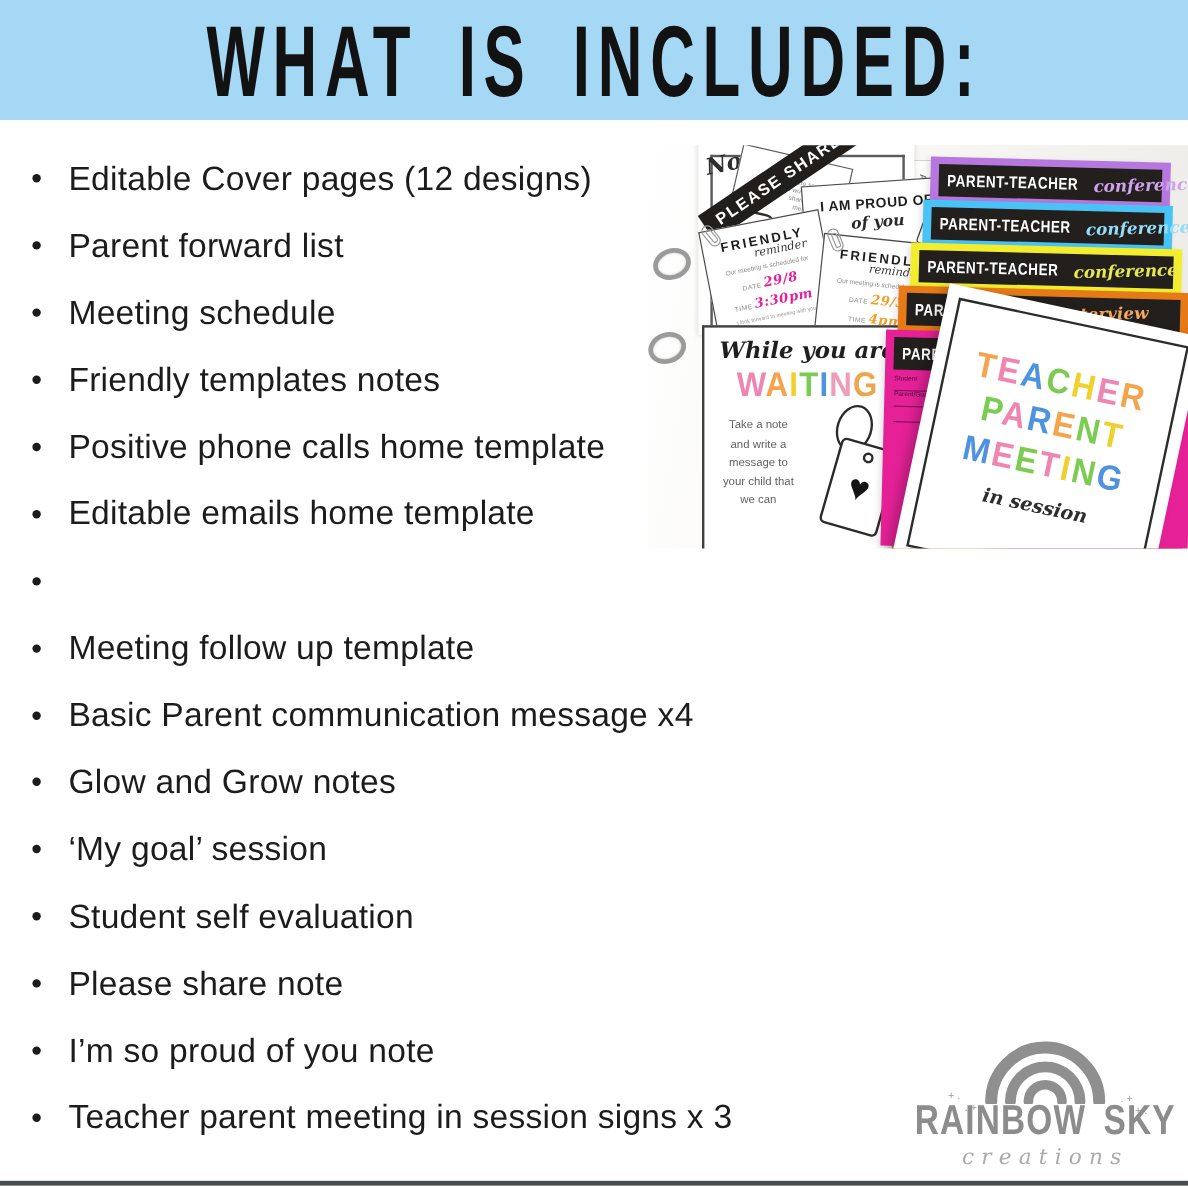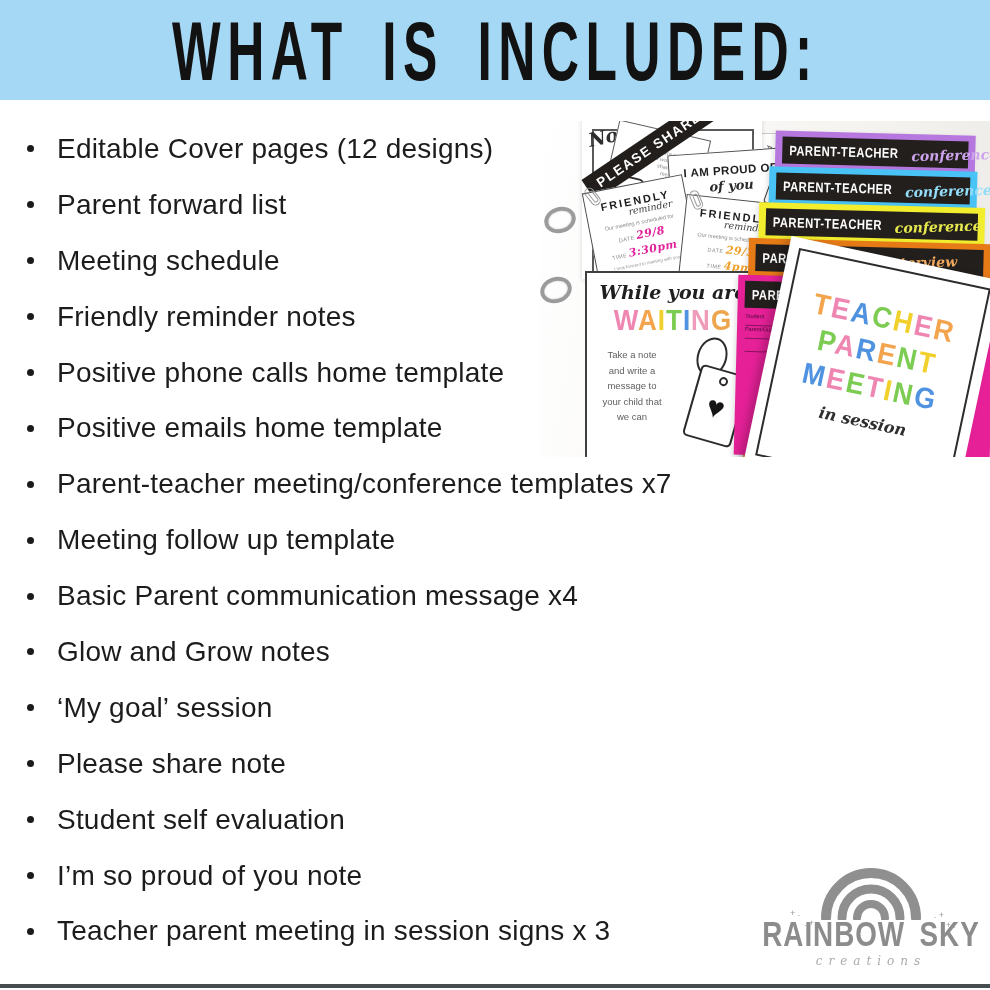--- a/index.html
+++ b/index.html
@@ -131,21 +131,21 @@
   .cover-script { margin-top:8px; font-family:"DejaVu Serif",serif; font-style:italic;
                   font-weight:700; font-size:16px; color:#2e2e2e; text-align:center; }
 
   
   .logo { position:absolute; left:752px; top:860px; width:238px; height:122px;
           text-align:center; z-index:2; }
   .logo-arcs { display:block; margin:0 auto; }
   .sparkle { position:absolute; color:#9a9a9a; font-size:9px; }
   .logo-name { font-weight:700; font-size:29px; color:#8c8c8c; letter-spacing:1px;
                word-spacing:6px; transform:scale(.96,1.2); margin-top:-2px; white-space:nowrap; }
-  .logo-sub { font-family:"DejaVu Serif",serif; font-style:italic; font-size:12px;
+  .logo-sub { font-family:"DejaVu Serif",serif; font-style:italic; font-size:18px;
               color:#ababab; letter-spacing:6px; margin-top:3px; }
 
   .bottom-rule { position:absolute; left:0; top:984px; width:990px; height:3.5px;
                  background:#474c4f; }
 </style>
 </head>
 <body>
 
 <div class="page">
 
@@ -162,57 +162,56 @@
       <li>
         <span class="dot"></span>
         <span class="li-text">Parent forward list</span>
       </li>
       <li>
         <span class="dot"></span>
         <span class="li-text">Meeting schedule</span>
       </li>
       <li>
         <span class="dot"></span>
-        <span class="li-text">Friendly reminder notes</span>
+        <span class="li-text">Friendly templates notes</span>
       </li>
       <li>
         <span class="dot"></span>
         <span class="li-text">Positive phone calls home template</span>
       </li>
       <li>
         <span class="dot"></span>
-        <span class="li-text">Positive emails home template</span>
-      </li>
-      <li>
-        <span class="dot"></span>
-        <span class="li-text">Parent-teacher meeting/conference templates x7</span>
+        <span class="li-text">Editable emails home template</span>
+      </li>
+      <li>
+        <span class="dot"></span>
       </li>
       <li>
         <span class="dot"></span>
         <span class="li-text">Meeting follow up template</span>
       </li>
       <li>
         <span class="dot"></span>
         <span class="li-text">Basic Parent communication message x4</span>
       </li>
       <li>
         <span class="dot"></span>
         <span class="li-text">Glow and Grow notes</span>
       </li>
       <li>
         <span class="dot"></span>
         <span class="li-text">‘My goal’ session</span>
       </li>
       <li>
         <span class="dot"></span>
+        <span class="li-text">Student self evaluation</span>
+      </li>
+      <li>
+        <span class="dot"></span>
         <span class="li-text">Please share note</span>
-      </li>
-      <li>
-        <span class="dot"></span>
-        <span class="li-text">Student self evaluation</span>
       </li>
       <li>
         <span class="dot"></span>
         <span class="li-text">I’m so proud of you note</span>
       </li>
       <li>
         <span class="dot"></span>
         <span class="li-text">Teacher parent meeting in session signs x 3</span>
       </li>
     </ul>

